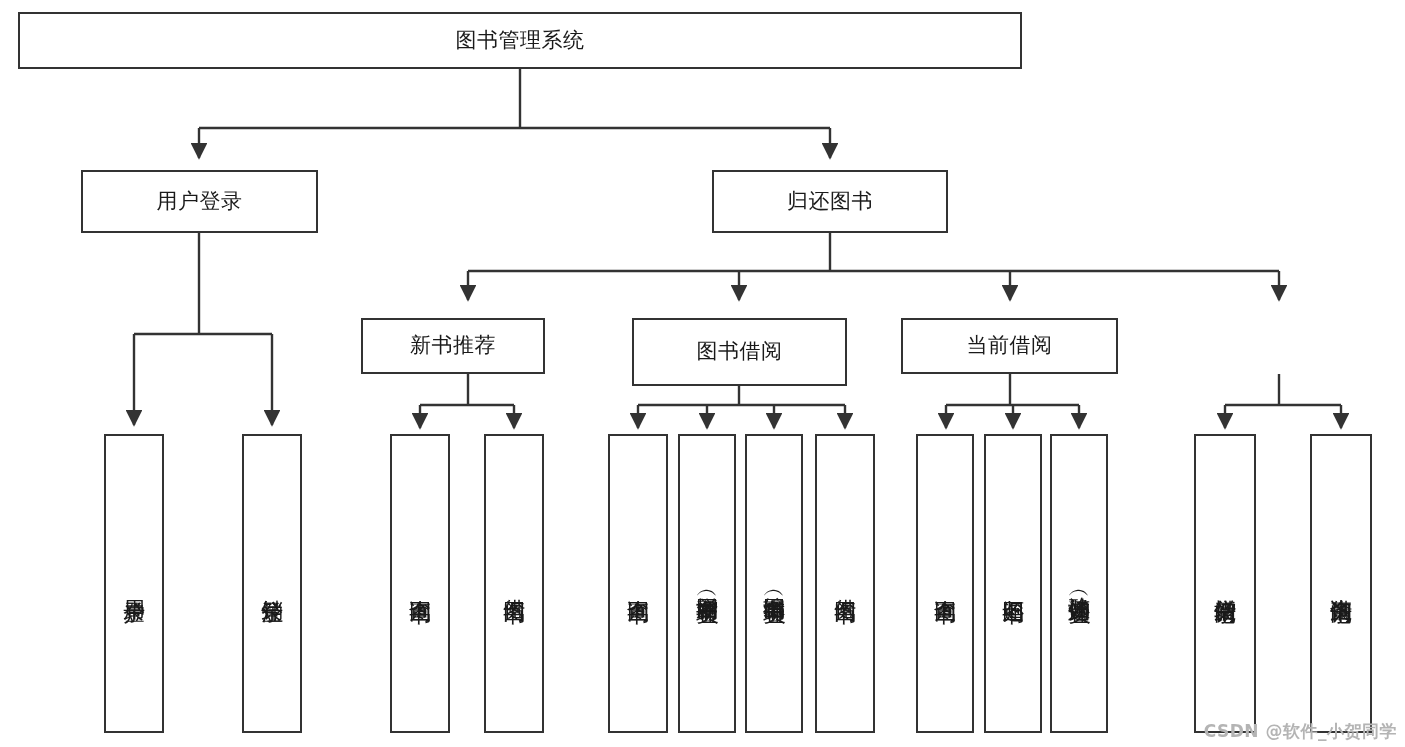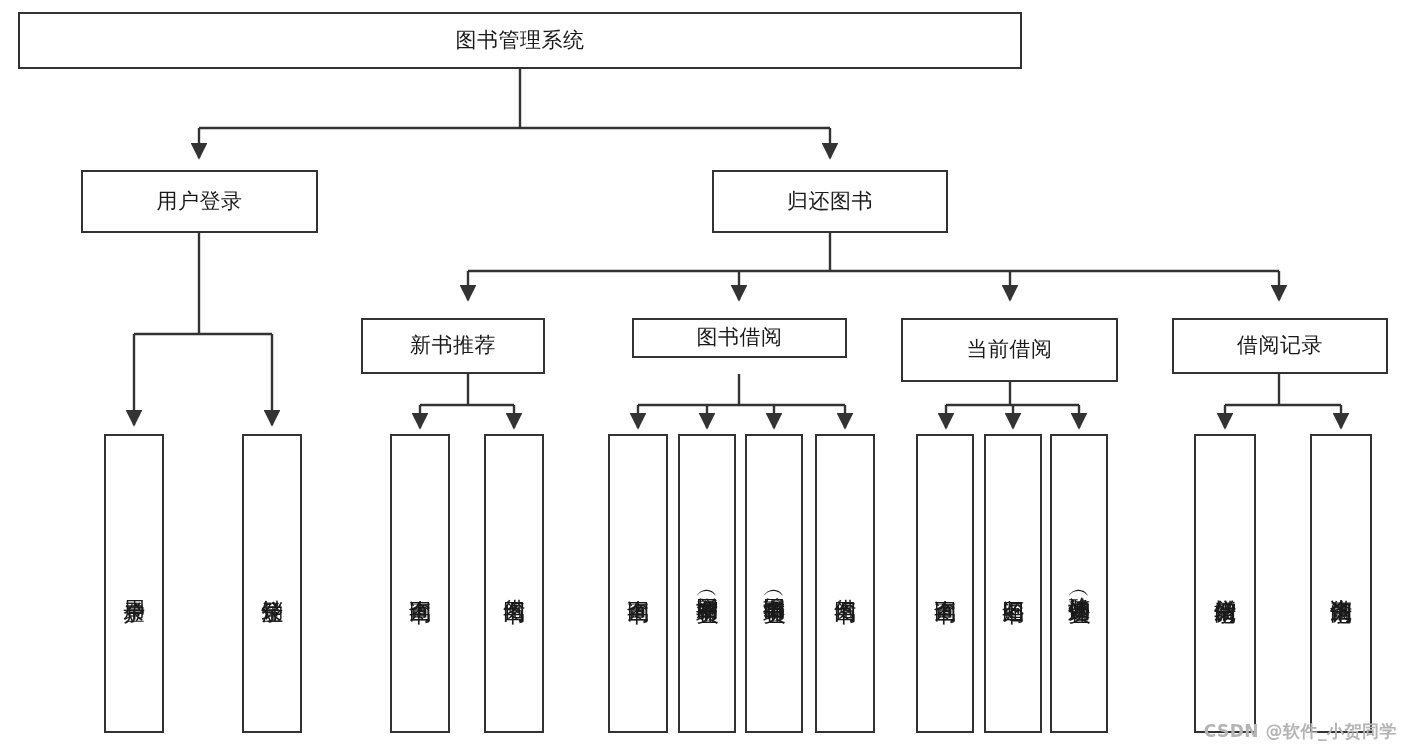--- a/index.html
+++ b/index.html
@@ -137,31 +137,28 @@
   </div>
 
   <div class="node node-h" style="left:712px; top:170px; width:236px; height:63px;">
     <span class="label">归还图书</span>
   </div>
 
   <div class="node node-h" style="left:361px; top:318px; width:184px; height:56px;">
     <span class="label">新书推荐</span>
   </div>
 
-  <div class="node node-h" style="left:632px; top:318px; width:215px; height:40px;">
+  <div class="node node-h" style="left:632px; top:318px; width:215px; height:68px;">
     <span class="label">图书借阅</span>
   </div>
 
-  <div class="node node-h" style="left:901px; top:318px; width:217px; height:64px;">
+  <div class="node node-h" style="left:901px; top:318px; width:217px; height:56px;">
     <span class="label">当前借阅</span>
   </div>
 
-  <div class="node node-h" style="left:1172px; top:318px; width:216px; height:56px;">
-    <span class="label">借阅记录</span>
-  </div>
 
   <div class="node node-v" style="left:104px; top:434px; width:60px; height:299px;">
     <span class="label">用户登录</span>
   </div>
 
   <div class="node node-v" style="left:242px; top:434px; width:60px; height:299px;">
     <span class="label">注销登录</span>
   </div>
 
   <div class="node node-v" style="left:390px; top:434px; width:60px; height:299px;">

